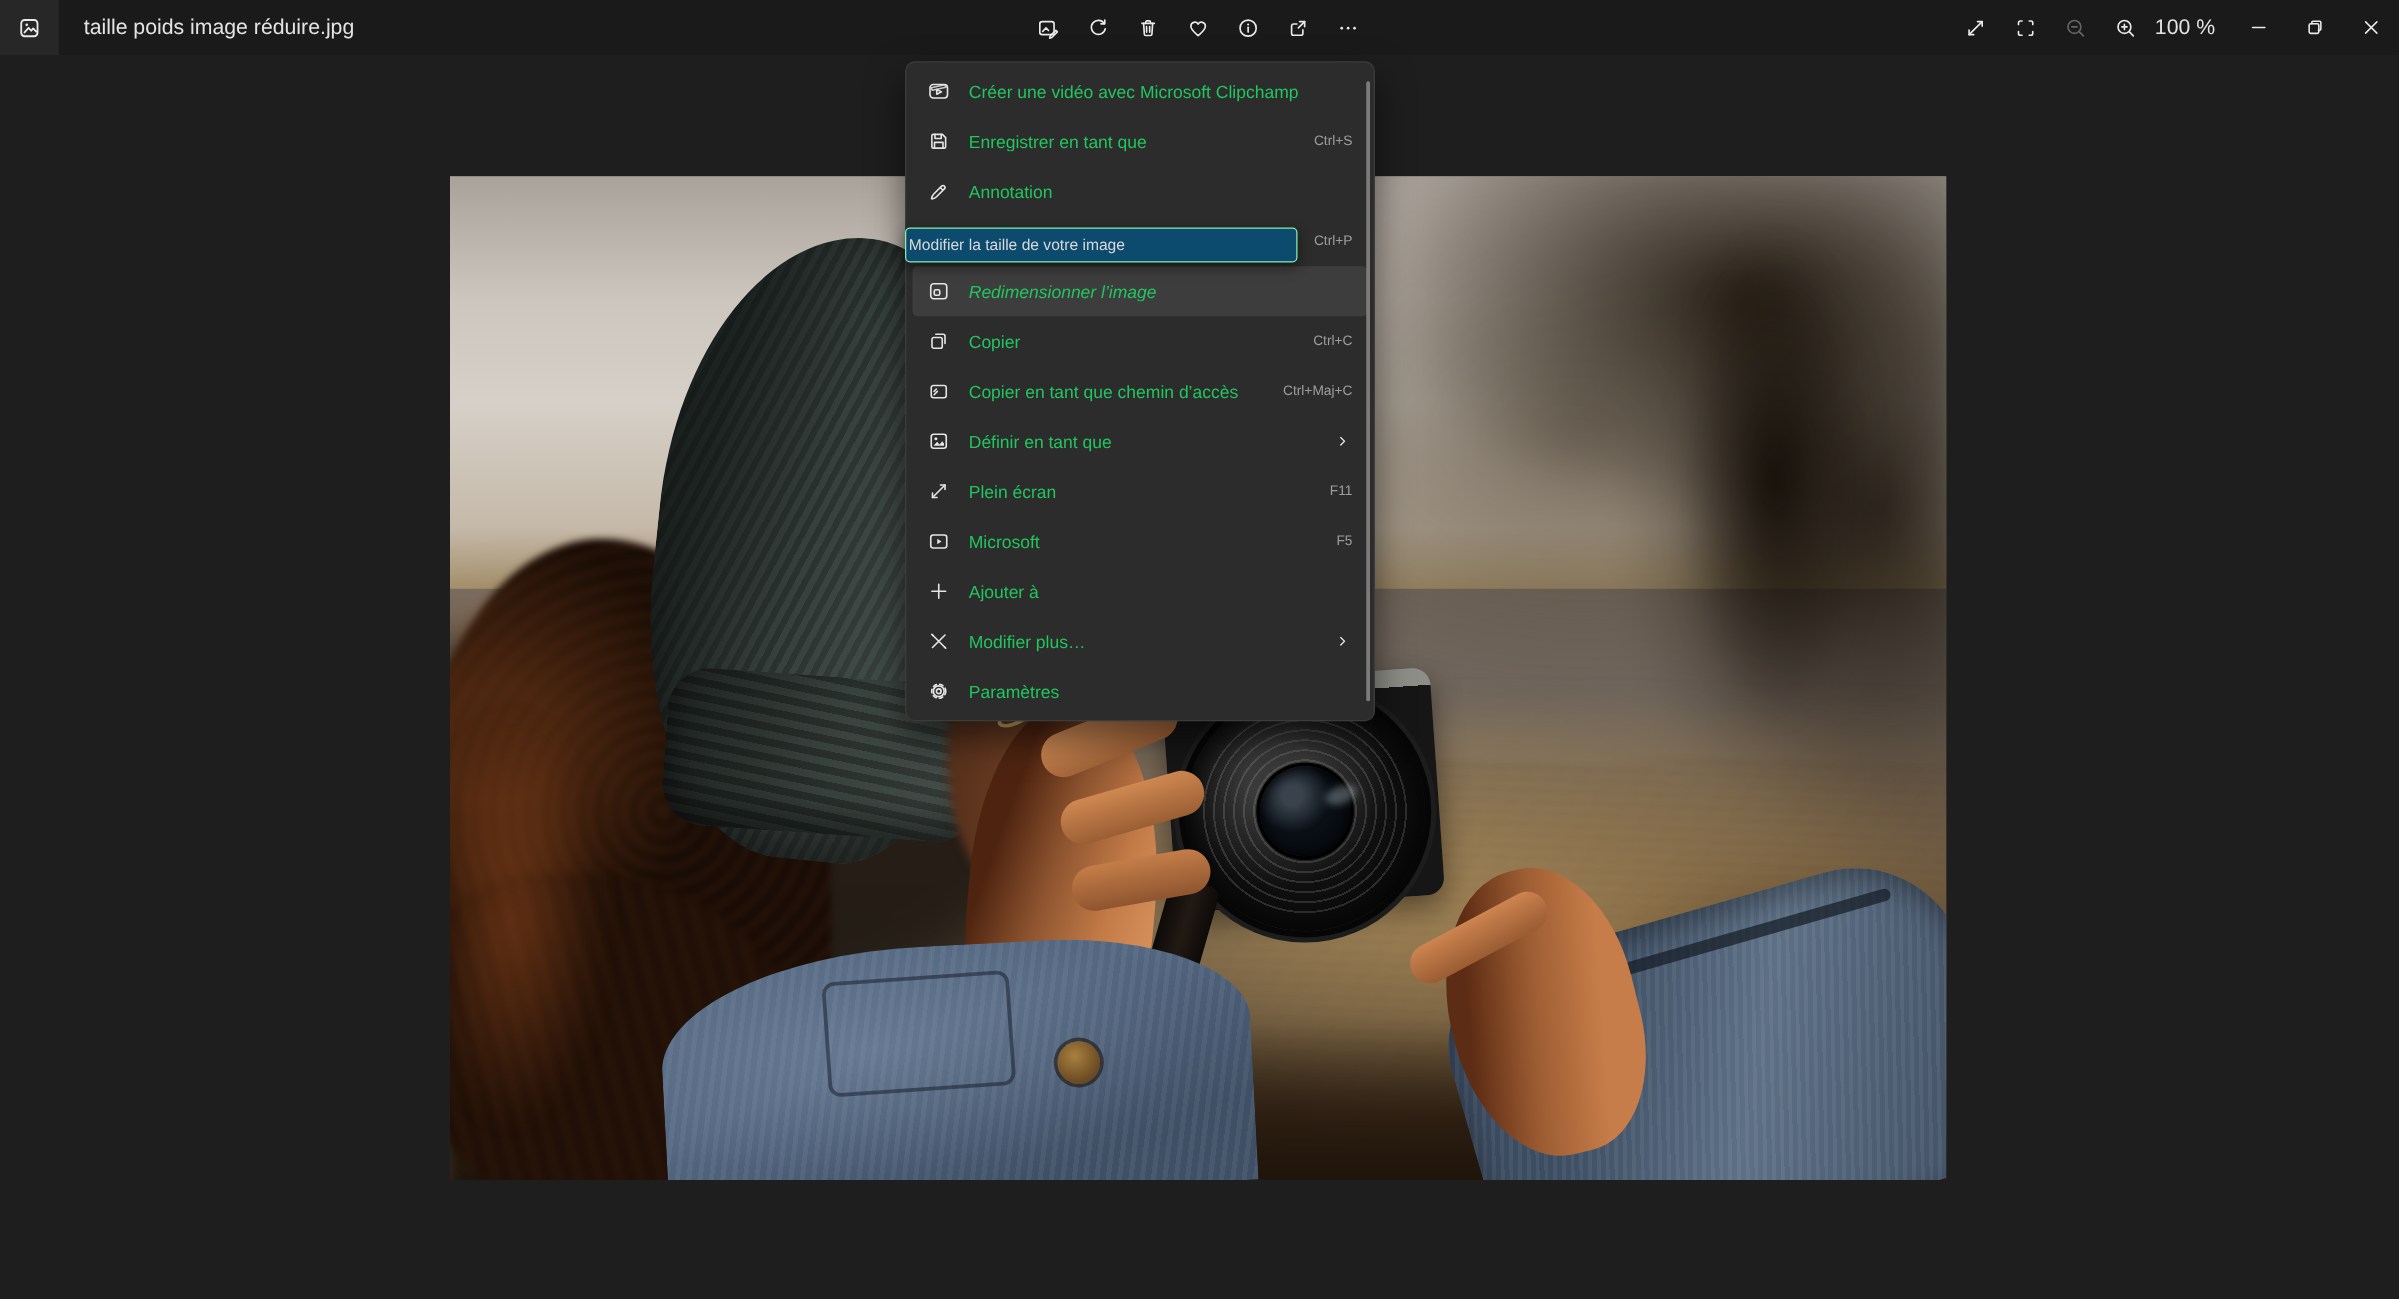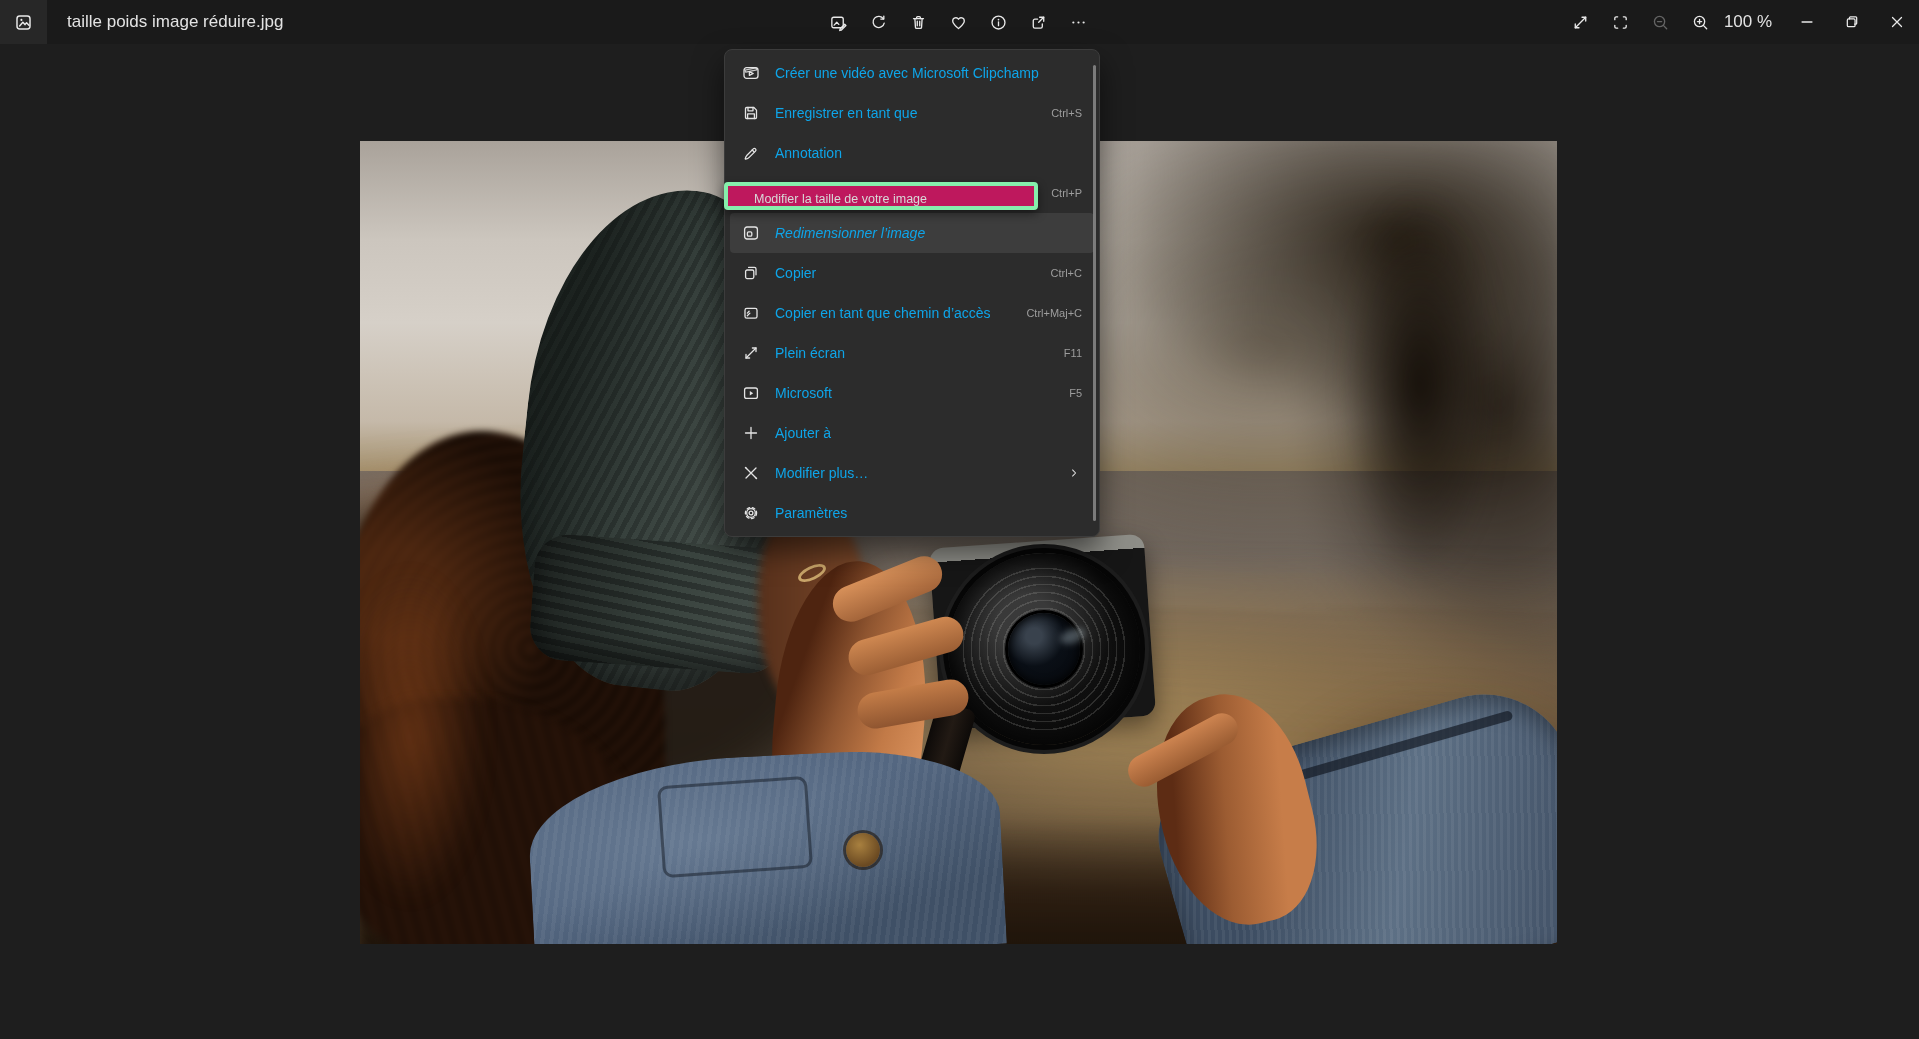--- a/index.html
+++ b/index.html
@@ -153,31 +153,31 @@
   .menu-scrollbar {
     position:absolute; right:3px; top:15px; bottom:15px; width:3px;
     background:#8a8a8a; border-radius:2px; opacity:.85; z-index:12;
   }
   .menu-item {
     height:40px; margin:0 5px; padding:0 12px 0 11px; border-radius:4px;
     display:flex; align-items:center; position:relative;
   }
   .menu-item.hl { background:#3d3d3d;font-style:italic; }
   .mi-icon { width:20px; height:20px; margin-right:14px; display:flex; align-items:center; justify-content:center; flex:0 0 auto; }
-  .mi-label { flex:1 1 auto; font-size:14px; color:#0ea5e9; white-space:nowrap; overflow:hidden; }
+  .mi-label { flex:1 1 auto; font-size:14px; color:#22c55e; white-space:nowrap; overflow:hidden; }
   .mi-shortcut { font-size:11px; color:#9d9d9d; margin-left:16px; white-space:nowrap; }
   .mi-chevron { margin-left:16px; display:flex; }
   svg.mic * { stroke:#e4e4e4; stroke-width:1.3; fill:none; stroke-linecap:round; stroke-linejoin:round; }
   svg.mic .f { fill:#e4e4e4; stroke:none; }
 
   .tooltip {
     position:absolute; left:724px; top:182px; width:314px; height:28px;
-    background:#be185d; border:4px solid #86efac; border-radius:4px;
+    background:#0c4a6e; border:1px solid #86efac; border-radius:4px;
     box-shadow:0 4px 10px rgba(0,0,0,.45);
-    font-size:12.5px; color:#d8d8d8; line-height:26px; padding-left:26px;
+    font-size:12.5px; color:#d8d8d8; line-height:26px; padding-left:2px;
     white-space:nowrap; z-index:11;
   }
 </style>
 </head>
 <body>
 
 <div class="titlebar">
   <div class="gallery-tile">
     <span id="gallery-icon-slot">
         <svg class="ic" width="21" height="21" viewBox="0 0 20 20">
@@ -423,20 +423,35 @@
           <rect x="4" y="5.4" width="12" height="9.8" rx="1.8"></rect>
           <path d="M6.3 12.8l2.6-2.7M6.3 10.1l1.8-1.9"></path>
         </svg>
       </span>
       <span class="mi-label">Copier en tant que chemin d’accès</span>
       <span class="mi-shortcut">Ctrl+Maj+C</span>
     </div>
     <div class="menu-item">
       <span class="mi-icon">
         <svg class="mic" width="20" height="20" viewBox="0 0 20 20">
+          <rect x="4" y="4.4" width="12" height="11.2" rx="2"></rect>
+          <circle class="f" cx="7.7" cy="7.9" r="1.2"></circle>
+          <path class="f" d="M5.8 13.6l2.9-3.2 2 2.1 2.1-2.5 1.4 1.7v1.9z"></path>
+        </svg>
+      </span>
+      <span class="mi-label">Définir en tant que</span>
+      <span class="mi-chevron">
+        <svg class="mic" width="16" height="16" viewBox="0 0 20 20">
+          <path d="M8.2 6.2L12 10l-3.8 3.8"></path>
+        </svg>
+      </span>
+    </div>
+    <div class="menu-item">
+      <span class="mi-icon">
+        <svg class="mic" width="20" height="20" viewBox="0 0 20 20">
           <path d="M5 15L15 5"></path>
           <path d="M11.4 5H15v3.6"></path>
           <path d="M8.6 15H5v-3.6"></path>
         </svg>
       </span>
       <span class="mi-label">Plein écran</span>
       <span class="mi-shortcut">F11</span>
     </div>
     <div class="menu-item">
       <span class="mi-icon">

